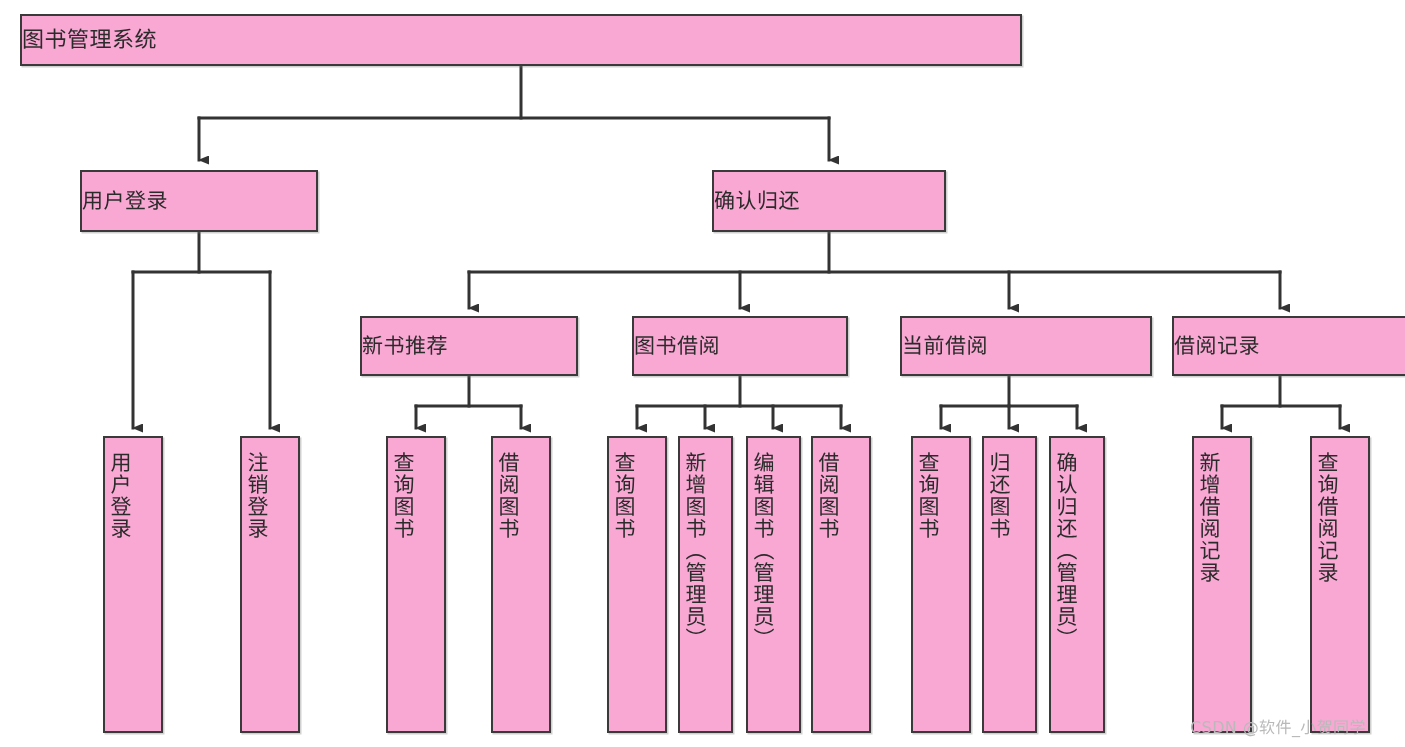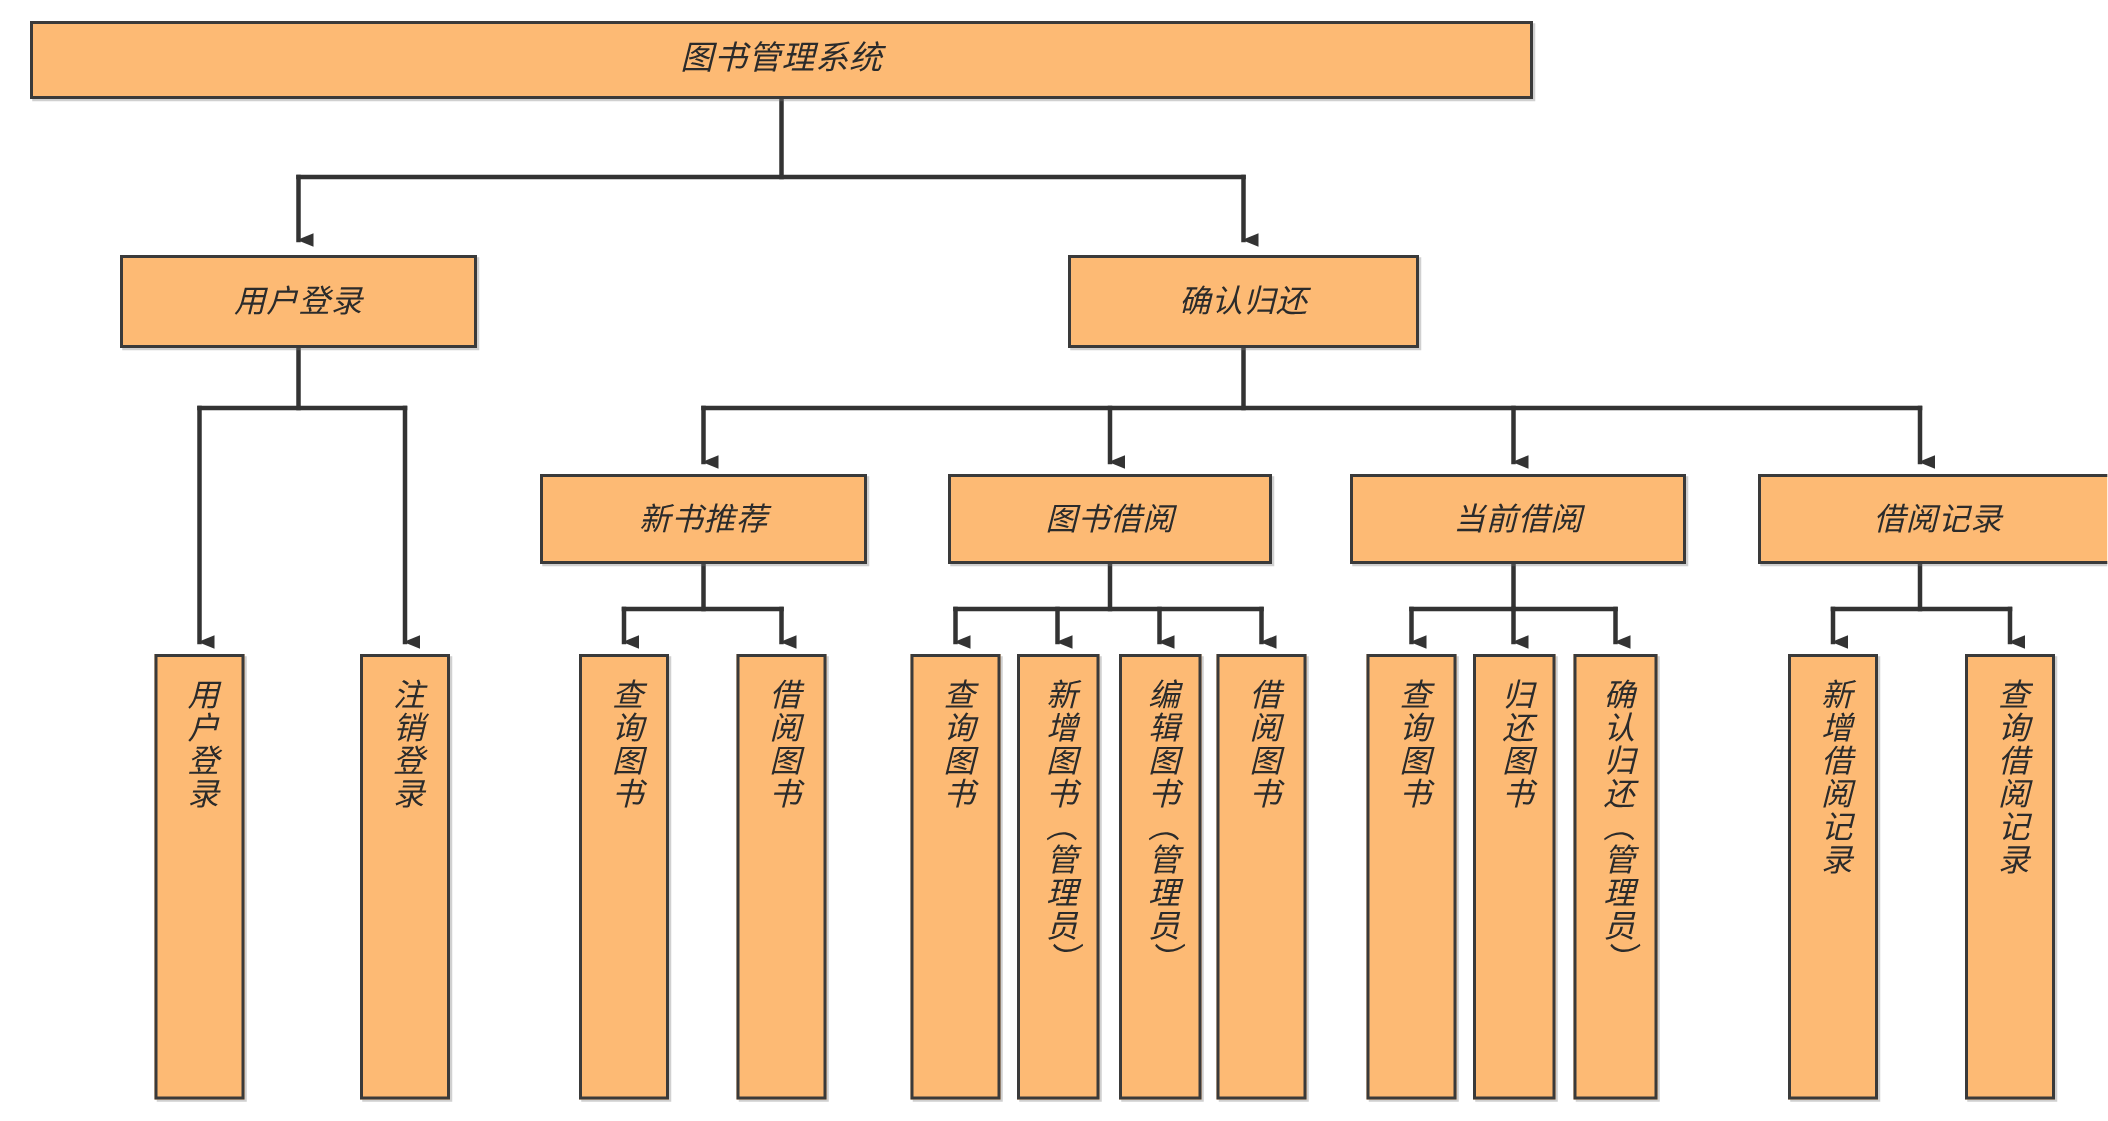--- a/index.html
+++ b/index.html
@@ -22,28 +22,26 @@
     position: absolute;
     left: 0;
     top: 0;
     width: 1405px;
     height: 747px;
     pointer-events: none;
   }
   .node {
     position: absolute;
     box-sizing: border-box;
-    background: #fdba74;
+    background: #f9a8d4;
     border: 2.5px solid #3a3a3a;
     display: flex;
     align-items: center;
-    justify-content: center;
     box-shadow: 1.5px 1.5px 0 rgba(120,120,120,0.35);
     z-index: 2;
-    font-style: italic;
   }
   .node .node-label {
     color: #2b2b2b;
     text-align: center;
     line-height: 1.18;
     white-space: pre-line;
     letter-spacing: 0.5px;
   }
   .node.horizontal .node-label {
     font-size: 21px;
@@ -142,21 +140,21 @@
   </div>
 
   <div class="node horizontal" style="left:360px; top:316px; width:218px; height:60px;">
     <span class="node-label">新书推荐</span>
   </div>
 
   <div class="node horizontal" style="left:632px; top:316px; width:216px; height:60px;">
     <span class="node-label">图书借阅</span>
   </div>
 
-  <div class="node horizontal" style="left:900px; top:316px; width:224px; height:60px;">
+  <div class="node horizontal" style="left:900px; top:316px; width:252px; height:60px;">
     <span class="node-label">当前借阅</span>
   </div>
 
   <div class="node horizontal" style="left:1172px; top:316px; width:240px; height:60px;">
     <span class="node-label">借阅记录</span>
   </div>
 
   <div class="node vertical" style="left:103px; top:436px; width:60px; height:297px;">
     <span class="node-label">用户登录</span>
   </div>
@@ -202,14 +200,15 @@
   </div>
 
   <div class="node vertical" style="left:1192px; top:436px; width:60px; height:297px;">
     <span class="node-label">新增借阅记录</span>
   </div>
 
   <div class="node vertical" style="left:1310px; top:436px; width:60px; height:297px;">
     <span class="node-label">查询借阅记录</span>
   </div>
 
+  <div id="watermark">CSDN @软件_小贺同学</div>
 
 </div>
 
 </body></html>

